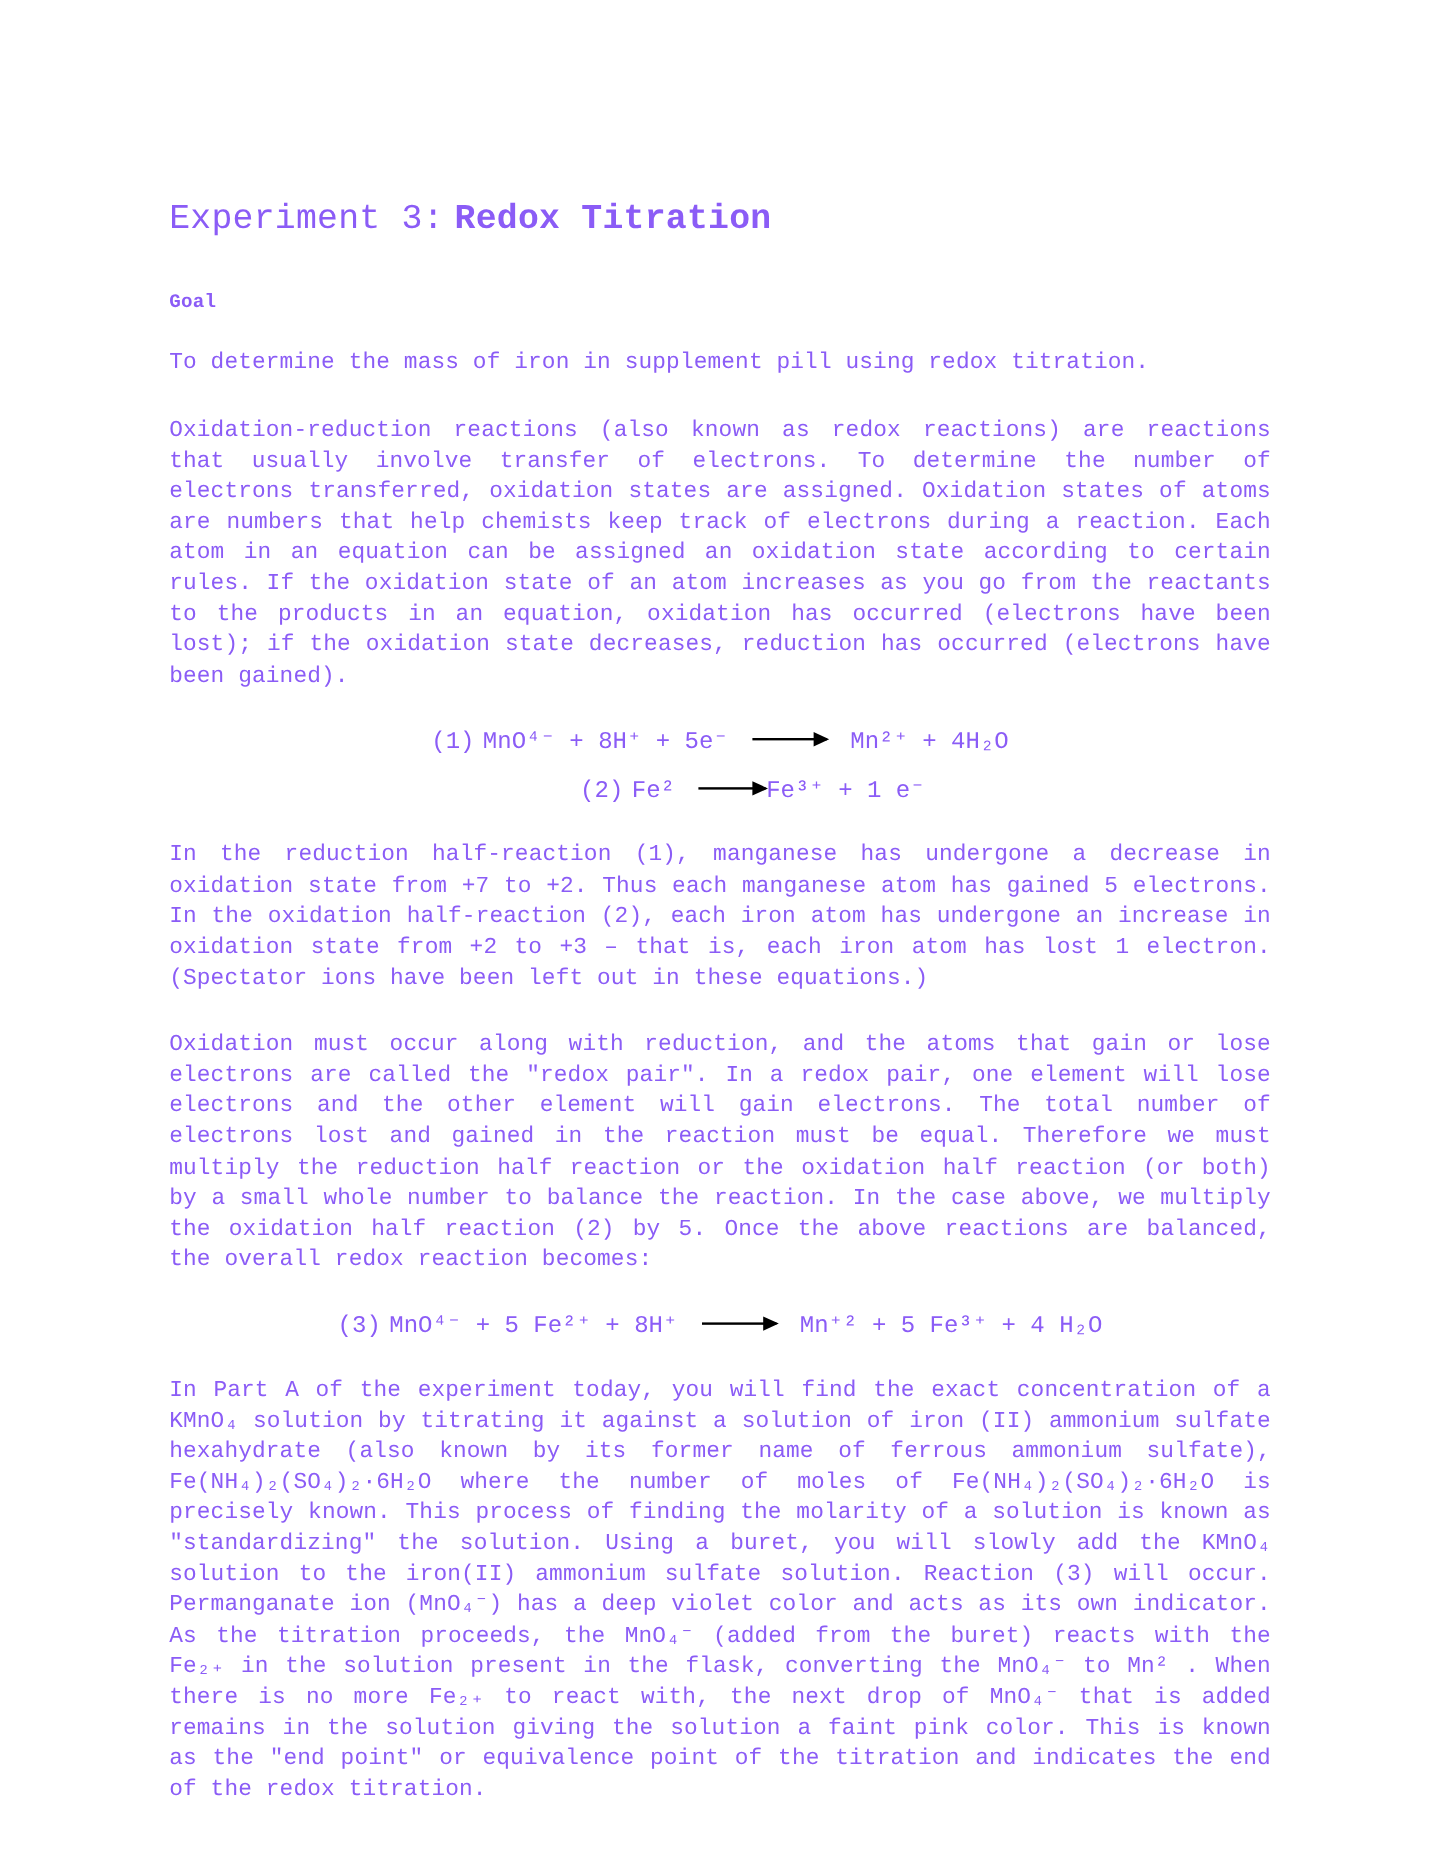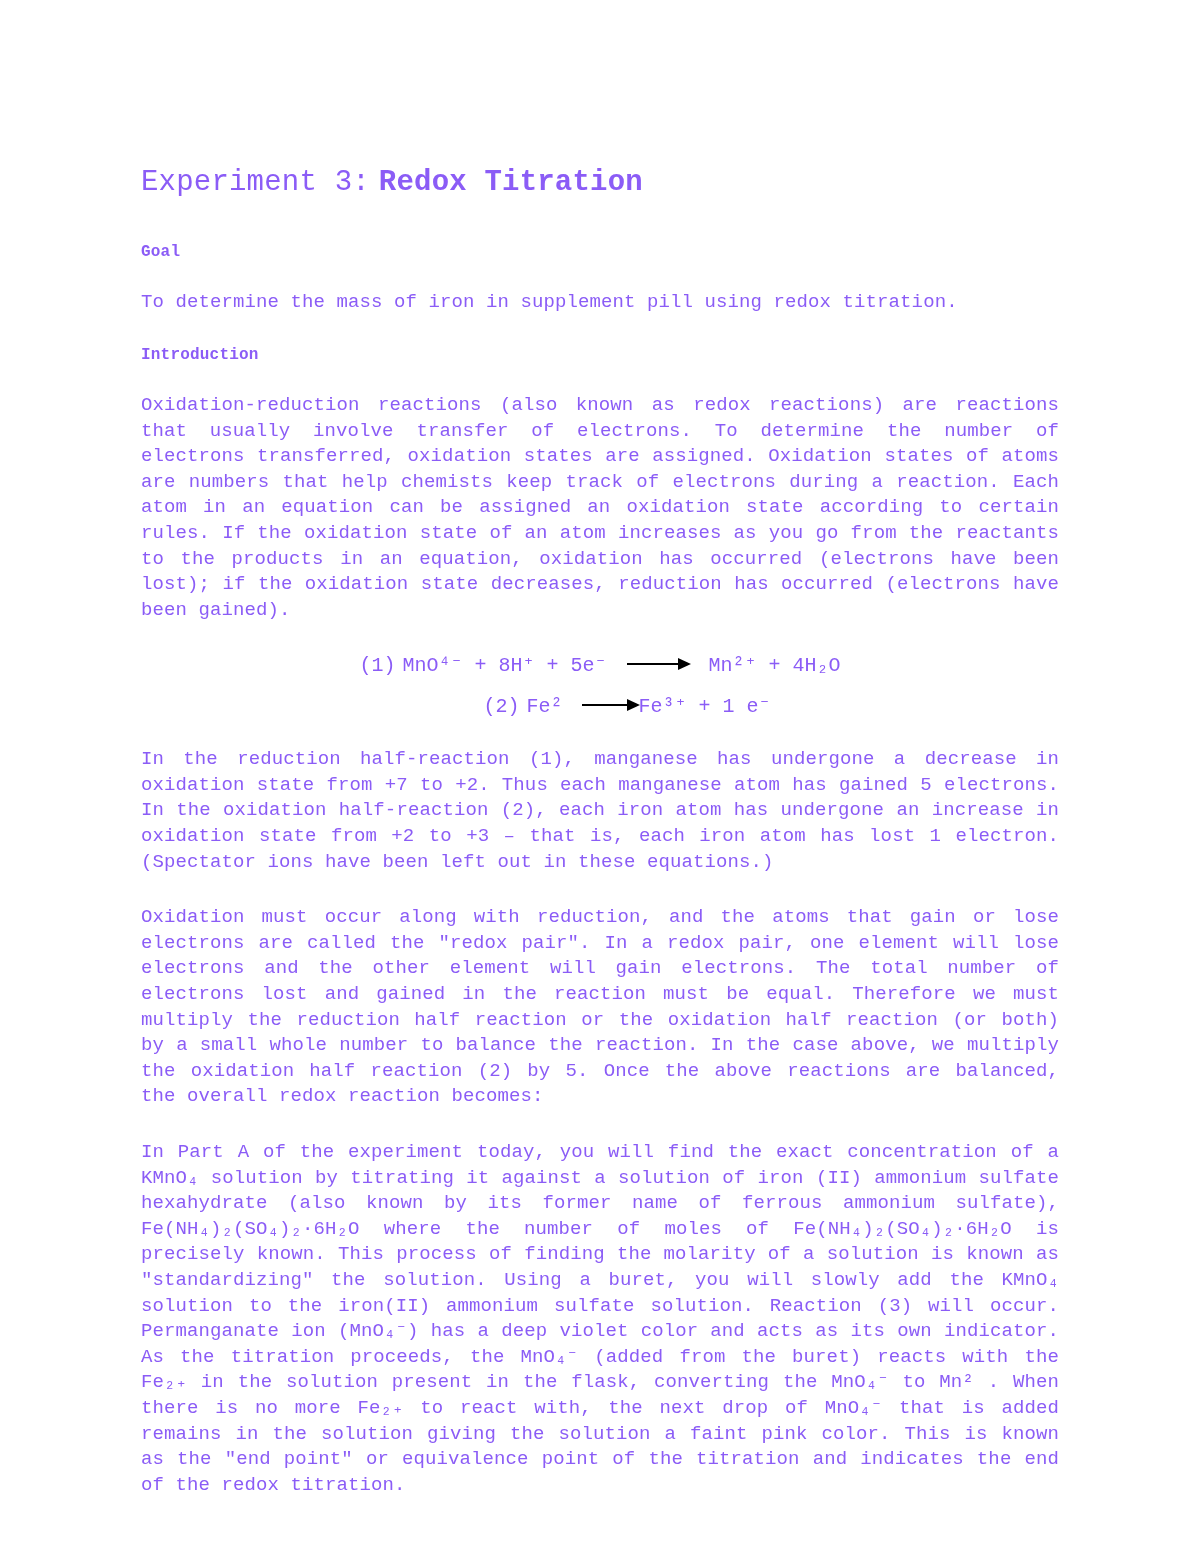--- a/index.html
+++ b/index.html
@@ -92,34 +92,38 @@
 <body>
 
 <div class="page">
 
   <h1 class="doc-title"><span>Experiment 3:</span><span class="title-emphasis">Redox Titration</span></h1>
 
   <h2 class="section-heading">Goal</h2>
 
   <p class="body-para no-justify">To determine the mass of iron in supplement pill using redox titration.</p>
 
-  <h2 class="section-heading">Introduction</h2>
 
   <p class="body-para">Oxidation-reduction reactions (also known as redox reactions) are reactions that usually involve transfer of electrons. To determine the number of electrons transferred, oxidation states are assigned. Oxidation states of atoms are numbers that help chemists keep track of electrons during a reaction. Each atom in an equation can be assigned an oxidation state according to certain rules. If the oxidation state of an atom increases as you go from the reactants to the products in an equation, oxidation has occurred (electrons have been lost); if the oxidation state decreases, reduction has occurred (electrons have been gained).</p>
 
 
   <div class="equation-block">
     <div class="equation">
       <span class="eq-label">(1)</span><span>MnO⁴⁻ + 8H⁺ + 5e⁻</span><span class="eq-arrow"></span><span>Mn²⁺ + 4H₂O</span>
     </div>
     <div class="equation offset-right tight-right">
       <span class="eq-label">(2)</span><span>Fe²</span><span class="eq-arrow"></span><span>Fe³⁺ + 1 e⁻</span>
     </div>
   </div>
 
   <p class="body-para">In the reduction half-reaction (1), manganese has undergone a decrease in oxidation state from +7 to +2. Thus each manganese atom has gained 5 electrons. In the oxidation half-reaction (2), each iron atom has undergone an increase in oxidation state from +2 to +3 – that is, each iron atom has lost 1 electron. (Spectator ions have been left out in these equations.)</p>
 
   <p class="body-para">Oxidation must occur along with reduction, and the atoms that gain or lose electrons are called the "redox pair". In a redox pair, one element will lose electrons and the other element will gain electrons. The total number of electrons lost and gained in the reaction must be equal. Therefore we must multiply the reduction half reaction or the oxidation half reaction (or both) by a small whole number to balance the reaction. In the case above, we multiply the oxidation half reaction (2) by 5. Once the above reactions are balanced, the overall redox reaction becomes:</p>
 
+  <div class="equation-block">
+    <div class="equation">
+      <span class="eq-label">(3)</span><span>MnO⁴⁻ + 5 Fe²⁺ + 8H⁺</span><span class="eq-arrow"></span><span>Mn⁺² + 5 Fe³⁺ + 4 H₂O</span>
+    </div>
+  </div>
 
   <p class="body-para">In Part A of the experiment today, you will find the exact concentration of a KMnO₄ solution by titrating it against a solution of iron (II) ammonium sulfate hexahydrate (also known by its former name of ferrous ammonium sulfate), Fe(NH₄)₂(SO₄)₂·6H₂O where the number of moles of Fe(NH₄)₂(SO₄)₂·6H₂O is precisely known. This process of finding the molarity of a solution is known as "standardizing" the solution. Using a buret, you will slowly add the KMnO₄ solution to the iron(II) ammonium sulfate solution. Reaction (3) will occur. Permanganate ion (MnO₄⁻) has a deep violet color and acts as its own indicator. As the titration proceeds, the MnO₄⁻ (added from the buret) reacts with the Fe₂₊ in the solution present in the flask, converting the MnO₄⁻ to Mn² . When there is no more Fe₂₊ to react with, the next drop of MnO₄⁻ that is added remains in the solution giving the solution a faint pink color. This is known as the "end point" or equivalence point of the titration and indicates the end of the redox titration.</p>
 
 </div>
 
 </body></html>

